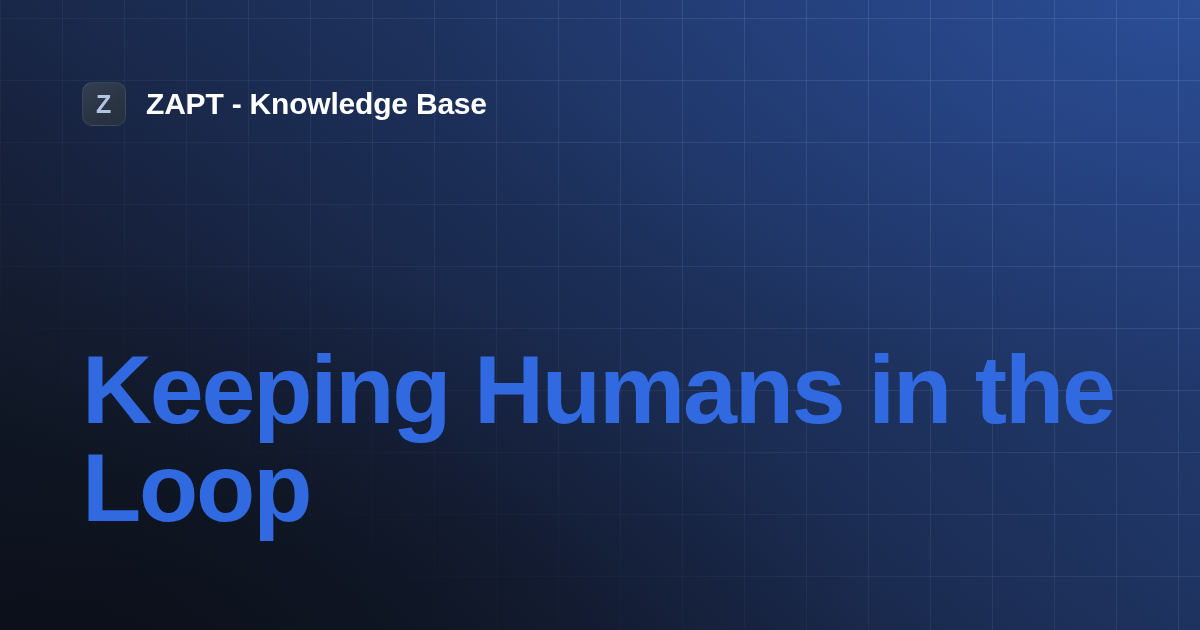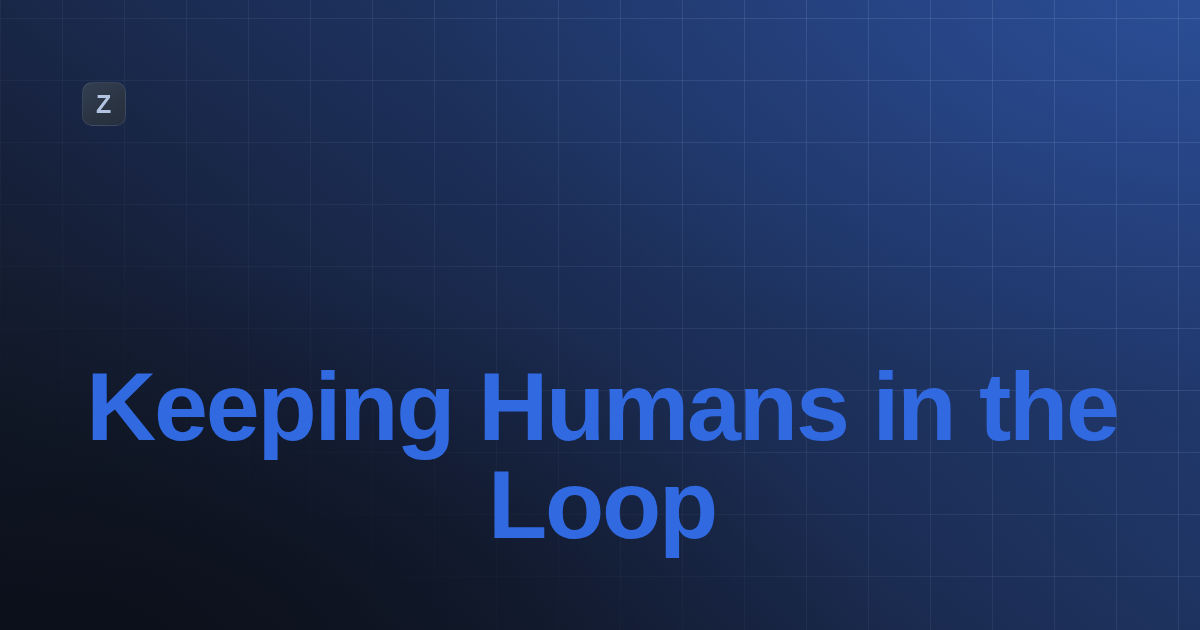--- a/index.html
+++ b/index.html
@@ -132,23 +132,22 @@
     color: #ffffff;
     line-height: 1;
     letter-spacing: -0.2px;
     white-space: nowrap;
   }
 
   
   .headline-wrap {
     position: absolute;
     left: 82px;
-    top: 358px;
+    top: 341px;
     width: 1040px;
-    text-align: center;
   }
 
   .headline {
     margin: 0;
     font-size: 97px;
     font-weight: bold;
     line-height: 98px;
     letter-spacing: -2.2px;
     color: #3069e0;
     word-wrap: break-word;
@@ -163,20 +162,21 @@
   <div class="bg-glow"></div>
   <div class="bg-grid"></div>
   <div class="bg-vignette"></div>
 
   <div class="content">
 
     <div class="header">
       <div class="logo-badge">
         <span class="logo-letter">Z</span>
       </div>
+      <div class="site-title">ZAPT - Knowledge Base</div>
     </div>
 
     <div class="headline-wrap">
       <h1 class="headline">Keeping Humans in the Loop</h1>
     </div>
 
   </div>
 </div>
 
 </body></html>

